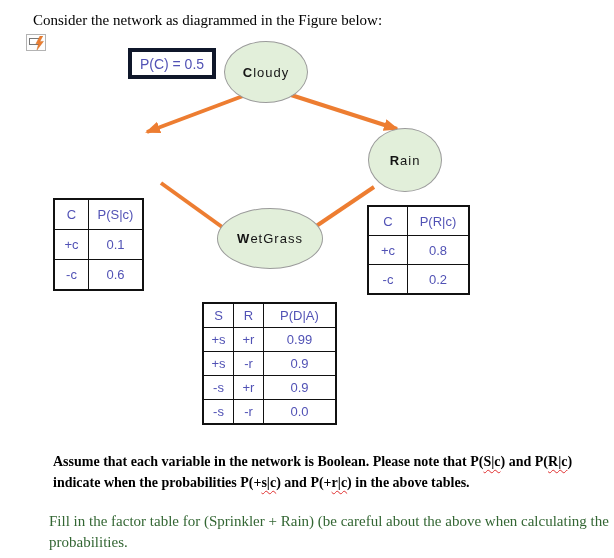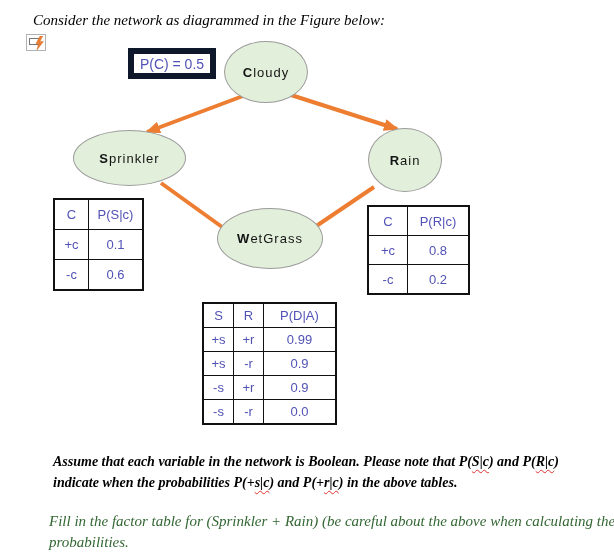--- a/index.html
+++ b/index.html
@@ -7,32 +7,32 @@
     --node-border:#9b9b9b;
     --arrow:#ed7d31;
     --table-text:#5152b5;
     --question-text:#336633;
   }
   html,body{margin:0;padding:0;background:#fff;}
   #stage{
     position:relative;width:614px;height:558px;background:#fff;overflow:hidden;
     font-family:"Liberation Sans","DejaVu Sans",sans-serif;
   }
-  .serif{font-family:"Liberation Serif","DejaVu Serif",serif;font-style:italic;}
+  .serif{font-family:"Liberation Serif","DejaVu Serif",serif;}
   
   #intro{position:absolute;left:33px;top:12px;font-size:15px;color:#000;white-space:nowrap;}
   
   #smart-tag{position:absolute;left:26px;top:34px;width:20px;height:17px;
     border:1px solid #b3b3b3;background:#fdfdfd;box-sizing:border-box;}
   #smart-tag .doc-rect{position:absolute;left:2px;top:3px;width:11px;height:7px;
     border:1px solid #777;background:#fff;box-sizing:border-box;}
   #smart-tag svg{position:absolute;left:8px;top:1px;}
   
   #prior-box{position:absolute;left:128px;top:48px;width:88px;height:31px;
-    border:6px solid #0f172a;background:#fff;display:flex;align-items:center;justify-content:center;
+    border:4px solid #0f172a;background:#fff;display:flex;align-items:center;justify-content:center;
     font-size:14px;color:var(--table-text);box-sizing:border-box;}
   
   .node{position:absolute;background:var(--node-fill);border:1px solid var(--node-border);
     border-radius:50%;display:flex;align-items:center;justify-content:center;box-sizing:border-box;}
   .node-label{display:block;font-size:13px;color:#141414;letter-spacing:1px;}
   .node-label::first-letter{font-weight:bold;}
   #node-cloudy{left:224px;top:41px;width:84px;height:62px;}
   #node-sprinkler{left:73px;top:130px;width:113px;height:56px;}
   #node-rain{left:368px;top:128px;width:74px;height:64px;}
   #node-wetgrass{left:217px;top:208px;width:106px;height:61px;}
@@ -86,23 +86,20 @@
       </marker>
     </defs>
     <line class="edge" x1="243" y1="96" x2="147" y2="132" marker-end="url(#arrowhead)"></line>
     <line class="edge" x1="291" y1="95" x2="397" y2="129" marker-end="url(#arrowhead)"></line>
     <line class="edge" x1="161" y1="183" x2="236" y2="237" marker-end="url(#arrowhead)"></line>
     <line class="edge" x1="374" y1="187" x2="303" y2="235" marker-end="url(#arrowhead)"></line>
   </svg>
 
   <div class="node" id="node-cloudy">
     <span class="node-label">Cloudy</span>
-  </div>
-  <div class="node" id="node-sprinkler">
-    <span class="node-label">Sprinkler</span>
   </div>
   <div class="node" id="node-rain">
     <span class="node-label">Rain</span>
   </div>
   <div class="node" id="node-wetgrass">
     <span class="node-label">WetGrass</span>
   </div>
 
   <table class="cpt" id="t-sprinkler">
     <tbody>

